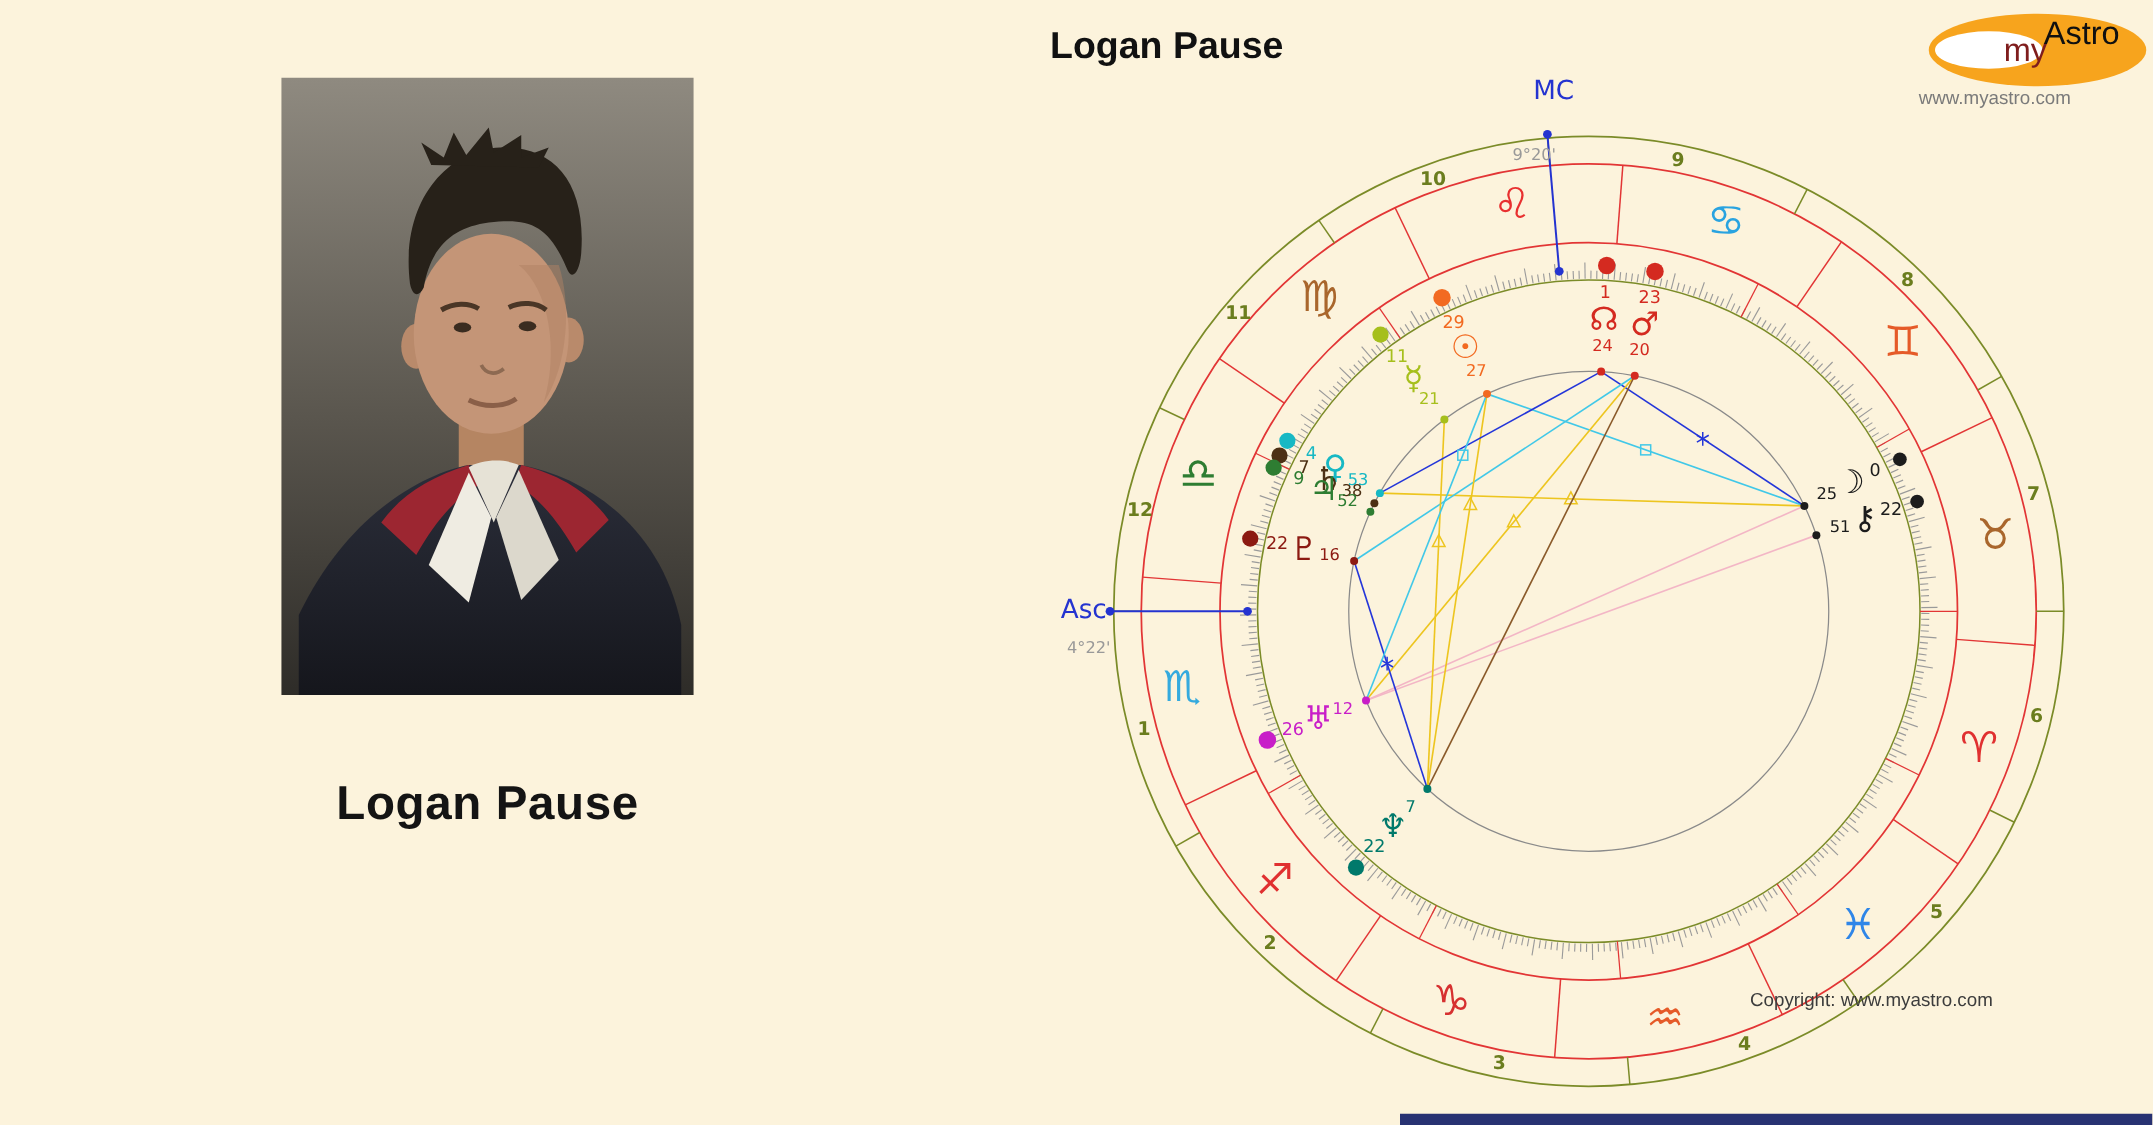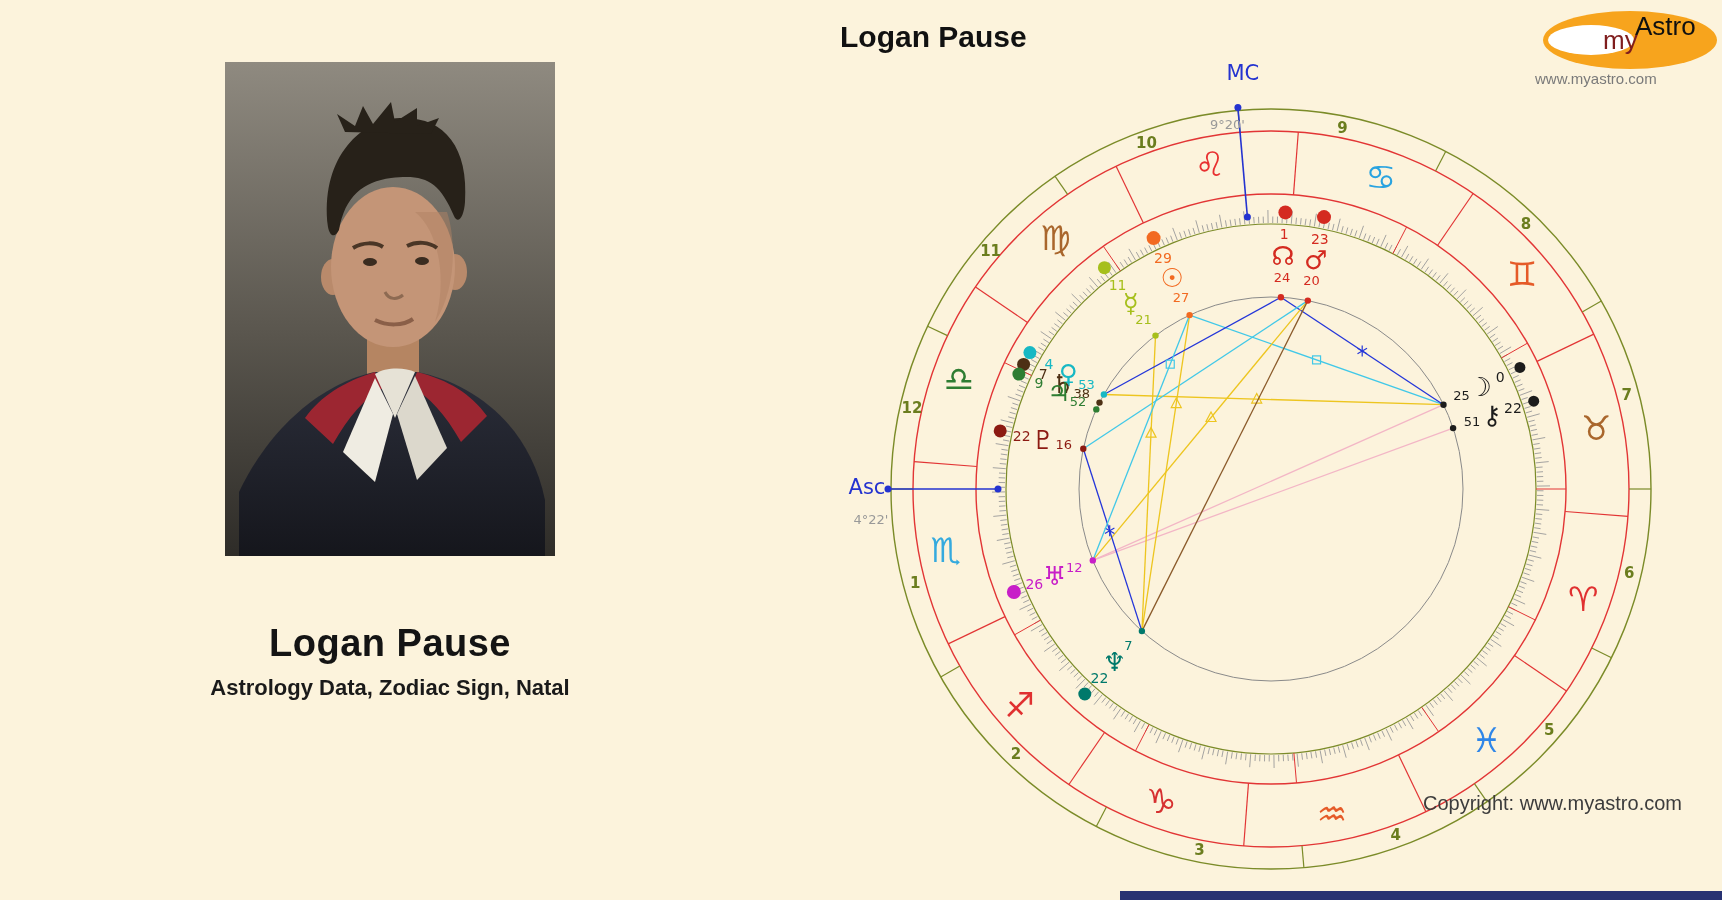--- a/index.html
+++ b/index.html
@@ -13,21 +13,21 @@
   .person-name{left:120px;top:622px;width:540px;text-align:center;
     font-size:38px;font-weight:bold;color:#141414;letter-spacing:.5px;}
   .person-subtitle{left:90px;top:674px;width:600px;text-align:center;
     font-size:22px;font-weight:bold;color:#1a1a1a;line-height:28px;}
   .chart-heading{left:840px;top:20px;font-size:30px;font-weight:bold;color:#111;}
   .logo{left:1543px;top:11px;width:174px;height:58px;border-radius:50%;background:#F7A41D;}
   .logo-white{position:absolute;left:5px;top:14px;width:86px;height:30px;border-radius:50%;background:#ffffff;}
   .logo-my{position:absolute;left:60px;top:14px;font-size:26px;color:#7f1d1d;font-weight:500;}
   .logo-astro{position:absolute;left:92px;top:0;font-size:26px;color:#101010;font-weight:500;}
   .website{left:1535px;top:70px;width:180px;text-align:left;font-size:15px;color:#7a7a7a;}
-  .copyright{left:1400px;top:792px;width:305px;text-align:center;font-size:20px;color:#3c3c3c;}
+  .copyright{left:1400px;top:792px;width:305px;text-align:left;font-size:15px;color:#3c3c3c;}
   .footer-bar{left:1120px;right:0;bottom:0;height:9px;background:#283272;}
   #wheel{position:absolute;left:0;top:0;}
   svg text{user-select:none;}
 </style>
 </head>
 <body style="background: rgb(252, 243, 220);">
 
 <div class="abs photo-wrap">
   <svg width="330" height="494" viewBox="0 0 330 494">
     <defs>
@@ -60,21 +60,20 @@
     <path d="M192,310 C224,318 246,332 262,354 L236,380 C220,352 204,334 186,325 Z" fill="#9c2631"></path>
     <path d="M150,312 L170,356 L190,310 C180,305 160,305 150,312 Z" fill="#e6e2d6"></path>
     <path d="M118,390 L150,316 L168,352 L150,420 Z" fill="#efece2"></path>
     <path d="M222,386 L190,314 L172,352 L192,418 Z" fill="#dcd8cc"></path>
   </svg>
 </div>
 
 <div class="abs person-name">Logan Pause</div>
 
 <div class="abs person-subtitle">
-  <div>Astrology Data, Zodiac Sign, Natal</div>
 </div>
 
 <div class="abs chart-heading">Logan Pause</div>
 
 <div class="abs logo" style="background: rgb(247, 164, 29);">
   <div class="logo-white"></div>
   <span class="logo-my">my</span>
   <span class="logo-astro">Astro</span>
 </div>
 

